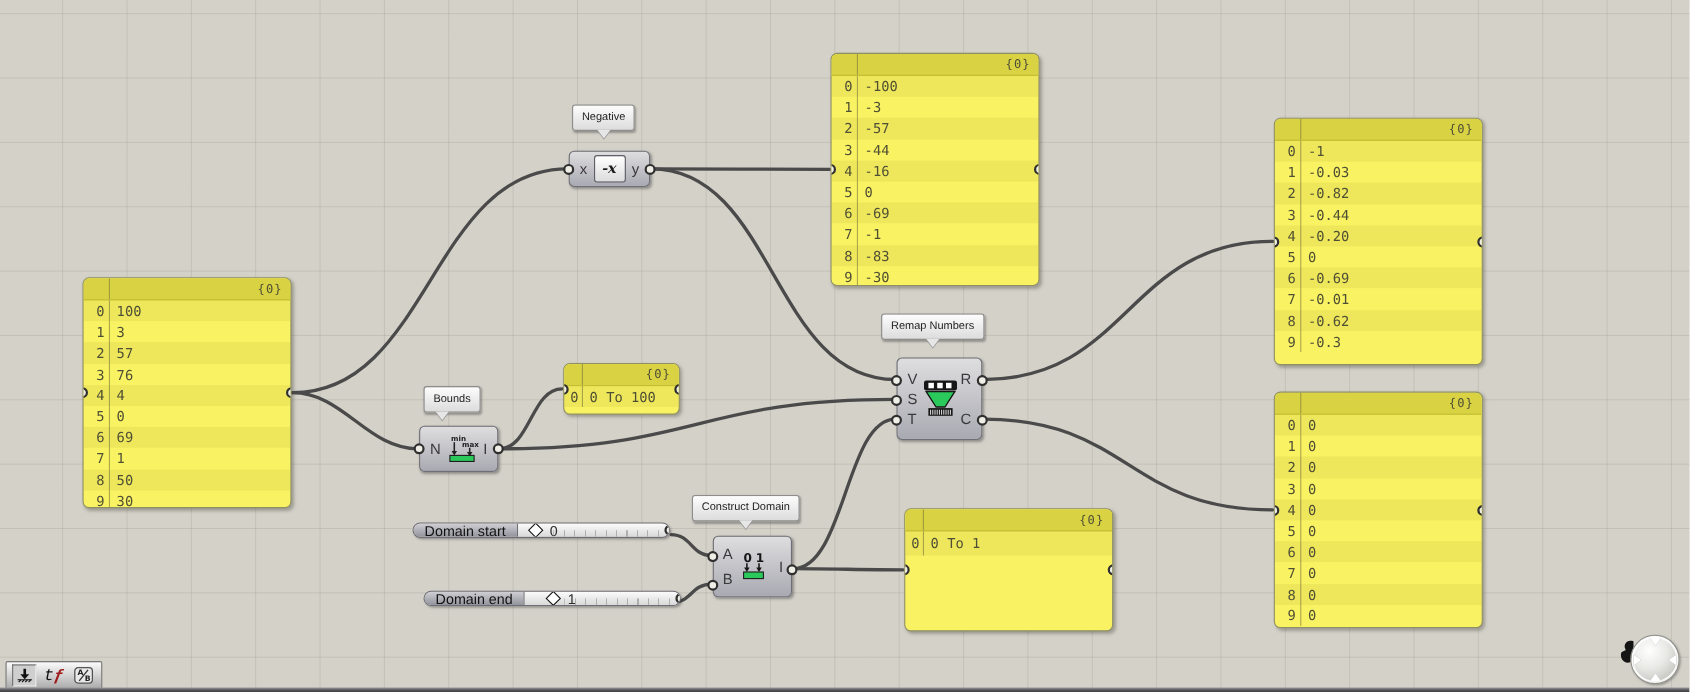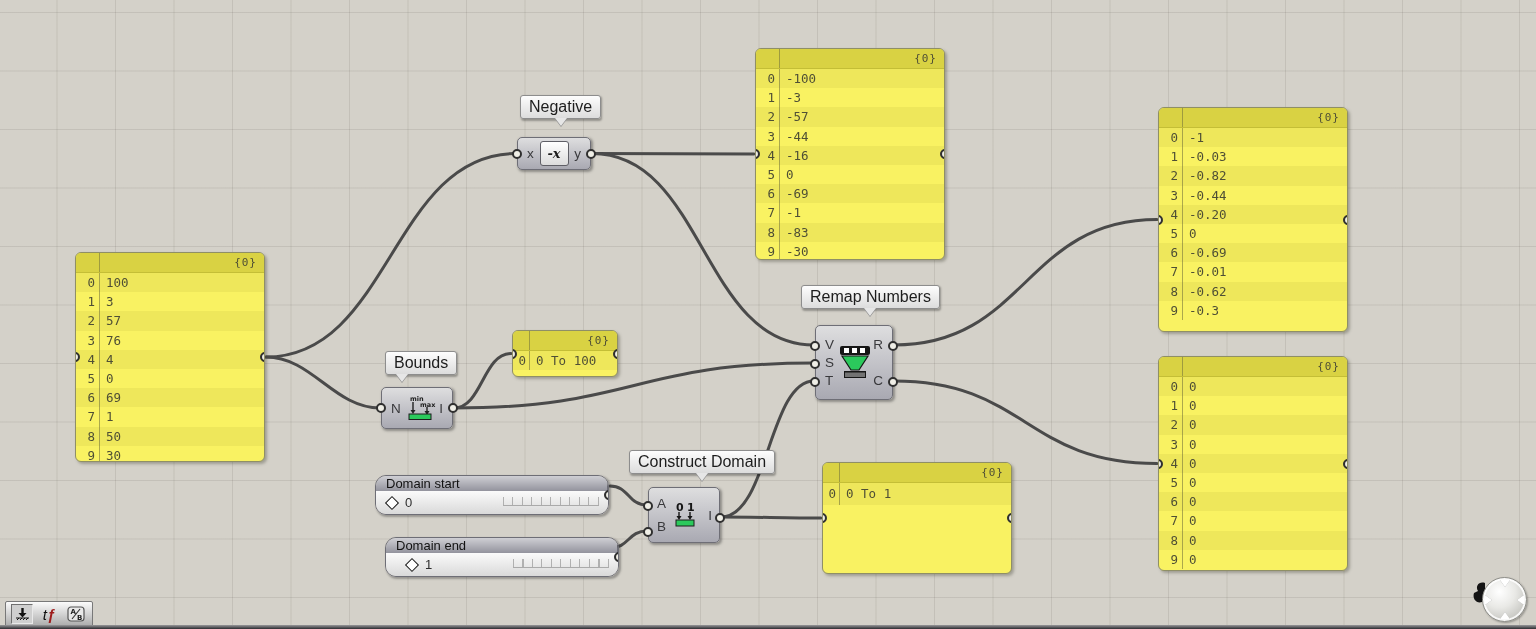--- a/index.html
+++ b/index.html
@@ -53,36 +53,35 @@
     width:27px;height:23px;background:linear-gradient(#ffffff,#dcdcdc);
     border:1px solid #5f5f66;border-radius:3px;
     font-family:"DejaVu Serif",serif;font-style:italic;font-weight:bold;font-size:13px;color:#1c1c1c;
   }
 
   
   .nick{
     position:absolute;z-index:3;height:22px;line-height:22px;padding:0 8px;
     background:linear-gradient(#fdfdfd,#dcdcdc);
     border:1px solid #8d8d8d;border-radius:3px;
-    font-size:16px;color:#1d1d1d;white-space:nowrap;
+    font-size:10px;color:#1d1d1d;white-space:nowrap;
     box-shadow:1px 1.5px 2px rgba(0,0,0,.3);
   }
   .nick::after{
     content:"";position:absolute;left:50%;bottom:-8px;margin-left:-6px;
     border:6px solid transparent;border-top:8px solid #e6e6e6;border-bottom:none;
     filter:drop-shadow(0 1px 0 #8d8d8d);
   }
   .nick.tail-left::after{left:16px;}
 
   
   .slider{
-    position:absolute;z-index:2;height:40px;display:flex;box-sizing:border-box;
+    position:absolute;z-index:2;height:14px;display:flex;box-sizing:border-box;
     border:1px solid #6e6e76;border-radius:11px;overflow:hidden;
     box-shadow:1.5px 1.5px 2px rgba(40,40,40,.35);
-    flex-direction:column;
   }
   .slabel{
     display:flex;align-items:center;padding:0 10px;
     background:linear-gradient(#cfcfd4,#93939d);
     border-right:1px solid #6e6e76;font-size:13px;color:#121212;white-space:nowrap;
   }
   .strack{position:relative;flex:1;display:flex;align-items:center;gap:8px;padding-left:11px;
     background:linear-gradient(#fbfbfb,#d9d9d9);}
   .knob{width:8px;height:8px;background:#fff;border:1.6px solid #141414;transform:rotate(45deg);flex:0 0 8px;}
   .sval{font-size:13px;color:#2e2e2e;}
@@ -103,21 +102,21 @@
 
   
   .toolbar{
     position:absolute;left:5px;top:601px;width:88px;height:26px;z-index:5;
     background:linear-gradient(#fbfbfb,#ababab);
     border:1px solid #787878;border-radius:2px;
     display:flex;align-items:center;gap:5px;padding:0 5px;box-sizing:border-box;
   }
   .tbtn{width:23px;height:20px;display:flex;align-items:center;justify-content:center;box-sizing:border-box;}
   .tbtn.sunken{border:1px solid;border-color:#6f6f6f #e9e9e9 #e9e9e9 #6f6f6f;background:#cfcfcf;}
-  .tf-glyph{font-family:Liberation Sans, sans-serif;font-style:italic;font-size:15px;color:#111;line-height:1;}
+  .tf-glyph{font-family:Liberation Mono, monospace;font-style:italic;font-size:15px;color:#111;line-height:1;}
   .tf-glyph b{color:#9e1b1b;font-weight:bold;}
   .bottom-edge{position:absolute;left:0;right:0;bottom:0;height:4px;z-index:6;
     background:linear-gradient(#98989a,#2c2c31);}
 
   .navball{
     position:absolute;left:1482px;top:577px;width:43px;height:43px;border-radius:50%;z-index:5;
     background:radial-gradient(circle at 38% 32%,#ffffff 0%,#e9e9e6 40%,#bdbdb8 85%,#a8a8a2 100%);
     border:1px solid #8f8f8a;
     box-shadow:inset 0 0 0 2px rgba(255,255,255,.85), 1px 1px 2px rgba(0,0,0,.3);
   }

